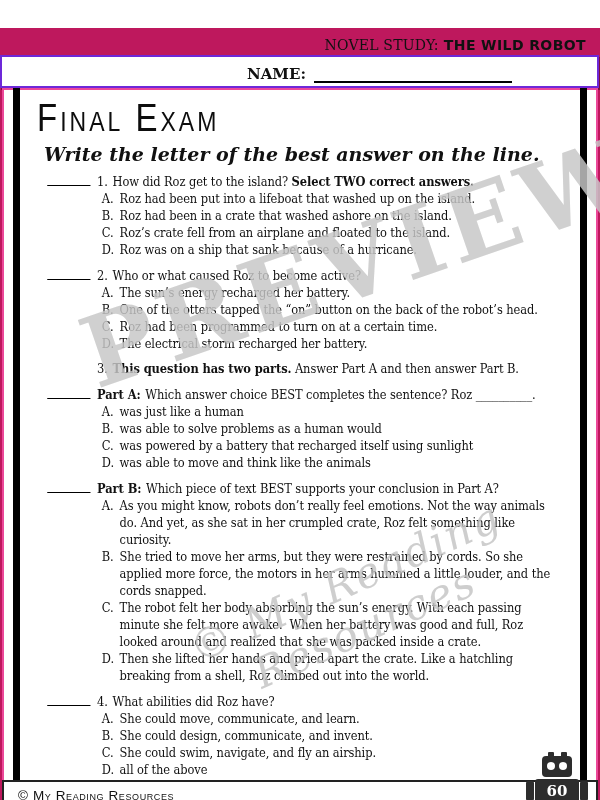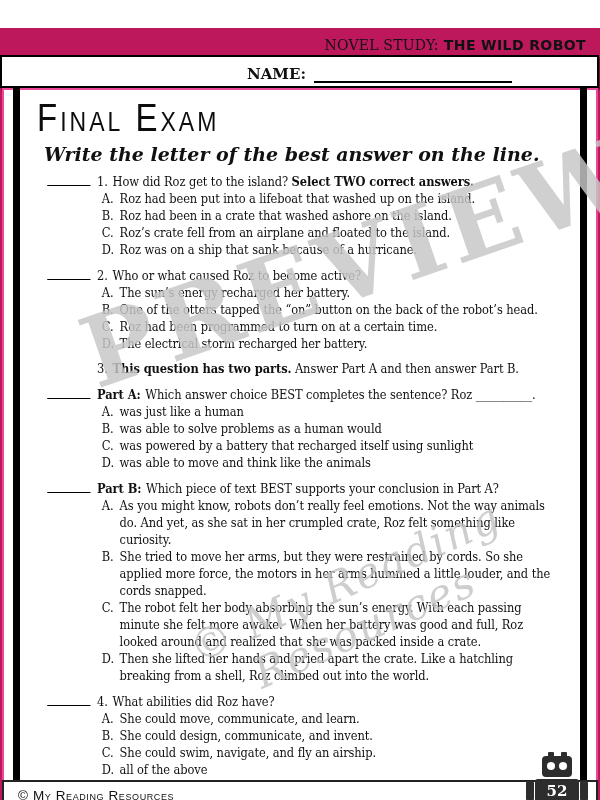--- a/index.html
+++ b/index.html
@@ -6,21 +6,21 @@
   .page { position:relative; width:600px; height:800px; background:#be185d;
           font-family:"DejaVu Serif", serif; color:#111; overflow:hidden;margin-top:28px; }
 
   
   .top-header { position:absolute; top:7px; right:14px; white-space:nowrap; }
   .series-label { font-size:14px; letter-spacing:0.2px; }
   .book-title { font-family:"DejaVu Sans", sans-serif; font-weight:800; font-size:14px; letter-spacing:0.4px; }
 
   
   .name-box { position:absolute; top:27px; left:0px; width:595px; height:29px;
-              border:2px solid #000000; background:#fff; box-shadow:1px 2px 0 rgba(0,0,0,0.35);
+              border:2px solid #6d28d9; background:#fff; box-shadow:1px 2px 0 rgba(0,0,0,0.35);
               display:flex; align-items:flex-end; }
   .name-label { margin-left:245px; margin-bottom:3px; font-weight:bold; font-size:15px; }
   .name-line { display:inline-block; width:198px; height:16px; margin-left:8px; margin-bottom:3px;
                border-bottom:2px solid #000; }
 
   
   .main-box { position:absolute; top:60px; left:2px; width:592px; height:692px;
               border:2px solid #ec4899; background:#fff; }
   .side-bar { position:absolute; top:-2px; bottom:0; width:7px; background:#000; z-index:1; }
   .side-bar.left { left:9px; } .side-bar.right { right:9px; }
@@ -228,19 +228,19 @@
   <div class="robot">
     <div class="antenna l"></div>
     <div class="antenna r"></div>
     <div class="head">
       <div class="eye l"></div>
       <div class="eye r"></div>
     </div>
     <div class="arm l"></div>
     <div class="arm r"></div>
     <div class="torso">
-      <span class="page-num">52</span>
+      <span class="page-num">60</span>
     </div>
     <div class="leg l"></div>
     <div class="leg r"></div>
   </div>
 
 </div>
 
 </body></html>

